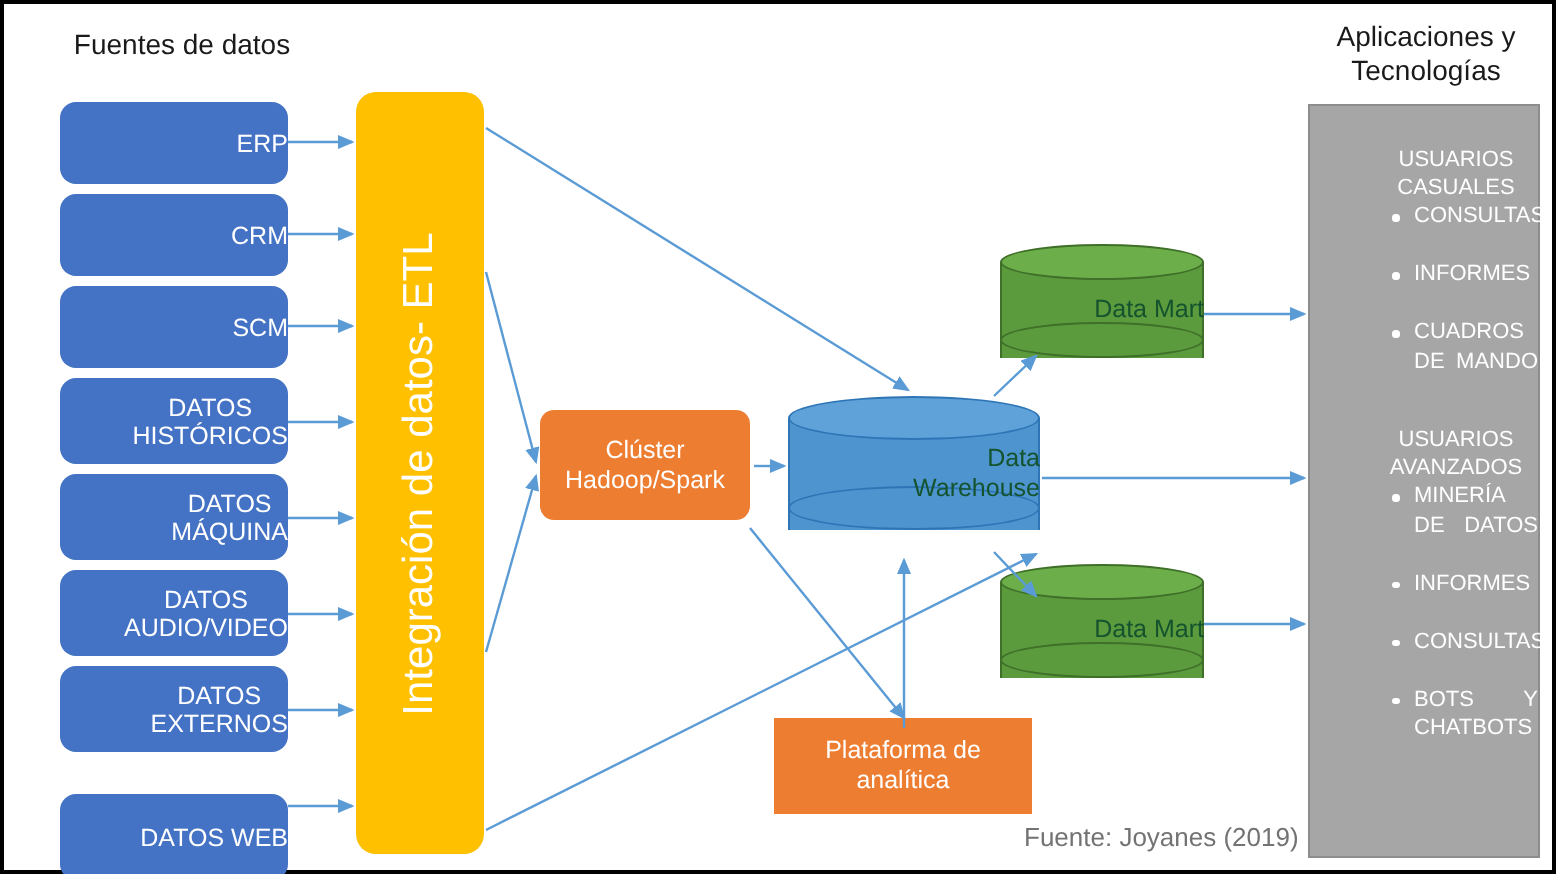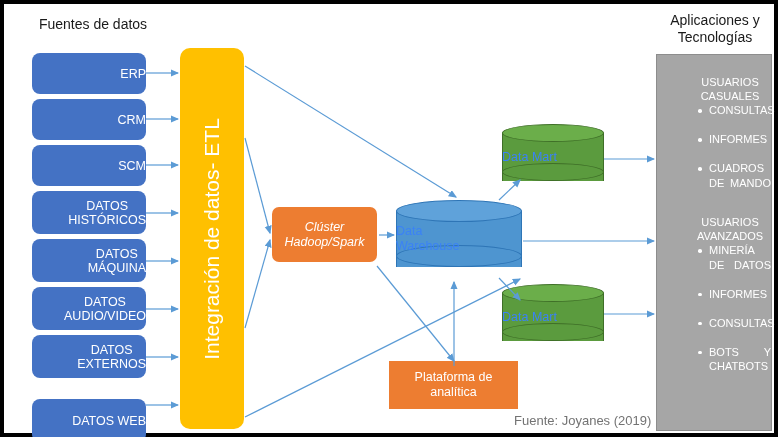--- a/index.html
+++ b/index.html
@@ -1,34 +1,34 @@
 <!DOCTYPE html>
 <html><head>
 <meta charset="utf-8">
 <style>
   html,body{margin:0;padding:0;background:#fff;}
   body{width:778px;height:437px;font-family:"Liberation Sans",sans-serif;overflow:hidden;}
-  #canvas{position:relative;width:778px;height:437px;background:#ffffff;box-sizing:border-box;border:4px solid #000000;}
+  #canvas{position:relative;width:778px;height:437px;background:#ffffff;box-sizing:border-box;border:2px solid #000000;}
   .hdr{position:absolute;font-size:14px;color:#1a1a1a;text-align:center;line-height:17px;}
   .srcbox{position:absolute;left:28px;width:114px;background:#4472C4;border-radius:8px;
           color:#fff;font-size:12.5px;display:flex;align-items:center;justify-content:flex-end;
           text-align:center;line-height:14px;box-sizing:border-box;}
   .etlbar{position:absolute;left:176px;top:44px;width:64px;height:381px;background:#FFC000;
           border-radius:10px;}
   .etltext{position:absolute;left:50%;top:50%;transform:translate(-50%,-50%) rotate(-90deg);
            white-space:nowrap;color:#fff;font-size:21px;}
   .orangebox{position:absolute;background:#ED7D31;color:#fff;font-size:12.5px;
              display:flex;align-items:center;justify-content:center;text-align:center;
              line-height:15px;box-sizing:border-box;}
   .cylinder{position:absolute;}
   .cyl-body{position:absolute;left:0;right:0;}
   .cyl-top{position:absolute;left:0;right:0;border-radius:50%;}
   .cyl-bot{position:absolute;left:0;right:0;border-radius:50%;}
   .cyl-label{position:absolute;left:0;right:0;top:50%;transform:translateY(-50%);
-             text-align:left;color:#3b82f6;font-size:12.5px;line-height:15px;z-index:4;}
+             text-align:right;color:#14532d;font-size:12.5px;line-height:15px;z-index:4;}
   .panel{position:absolute;left:652px;top:50px;width:116px;height:377px;background:#A6A6A6;
          border:1px solid #8d8d8d;box-sizing:border-box;}
   .grp{position:absolute;left:0;right:0;padding-left:32px;}
   .grp-title{text-align:center;color:#fff;font-size:11px;line-height:14px;padding:0 4px;}
   .blist{margin:0;padding:0;list-style:none;}
   .blist li{position:relative;color:#fff;font-size:11px;line-height:14.5px;
             padding-left:20px;text-align:justify;}
   .blist li:after{content:"";display:inline-block;width:100%;}
   .blist li:before{content:"";position:absolute;left:9px;top:6px;width:3.5px;height:3.5px;
                    background:#fff;border-radius:50%;}
@@ -66,21 +66,21 @@
     <span>DATOS<br>EXTERNOS</span>
     </div>
   <div class="srcbox" style="top:379px;height:43px;margin-top:16px;">
     <span>DATOS WEB</span>
     </div>
 
   <div class="etlbar">
     <div class="etltext">Integración de datos- ETL</div>
   </div>
 
-  <div class="orangebox" style="left:268px;top:203px;width:105px;height:55px;border-radius:7px;font-style:italic;">
+  <div class="orangebox" style="left:268px;top:203px;width:105px;height:55px;border-radius:7px;">
     <span>Clúster<br>Hadoop/Spark</span>
   </div>
 
   <div class="cylinder" style="left:392px;top:196px;width:126px;height:78px;">
     <div class="cyl-body" style="top:11px;height:56px;background:#4E95D0;border-left:1px solid #2E75B6;border-right:1px solid #2E75B6;box-sizing:border-box;"></div>
     <div class="cyl-bot" style="top:45px;height:22px;background:#4E95D0;border:1px solid #2E75B6;box-sizing:border-box;"></div>
     <div class="cyl-top" style="top:0;height:22px;background:#5FA2DA;border:1px solid #2E75B6;box-sizing:border-box;"></div>
     <div class="cyl-label">Data<br>Warehouse</div>
   </div>
 

